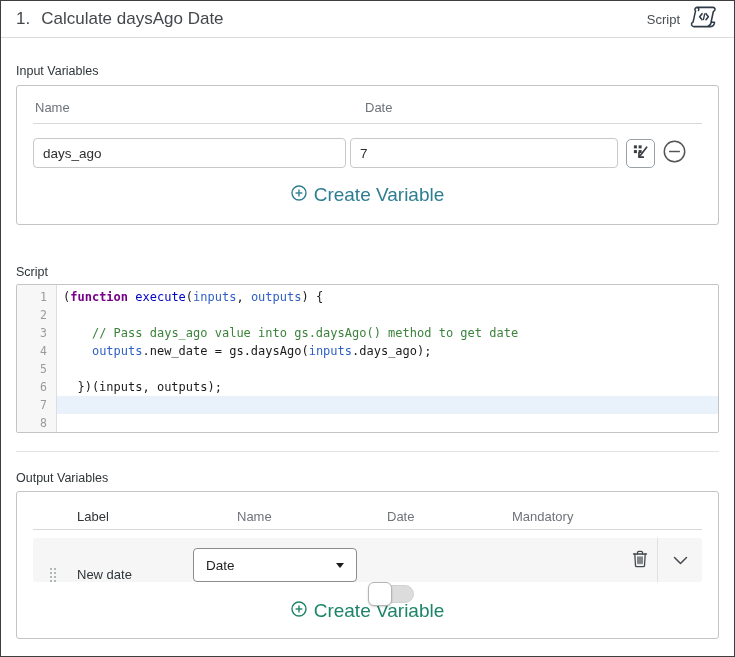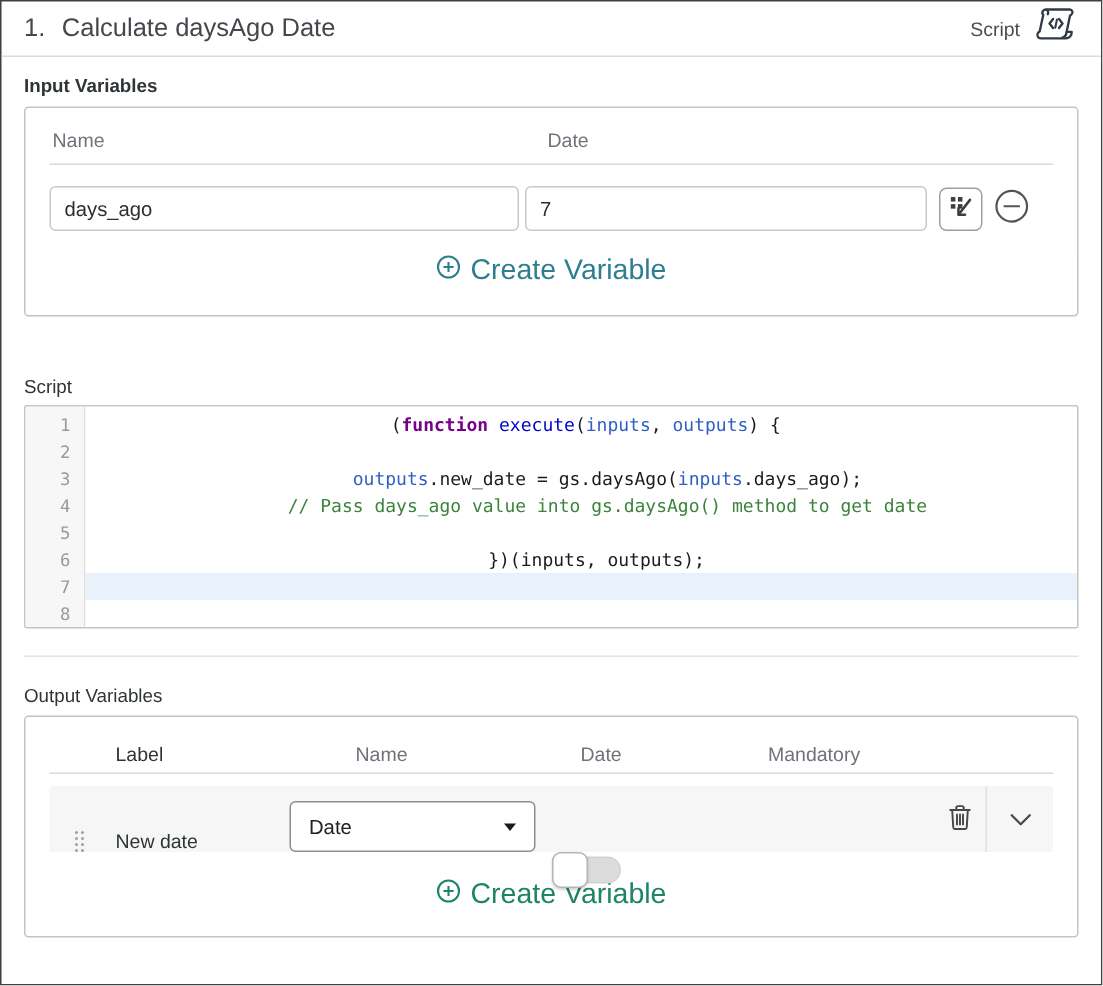--- a/index.html
+++ b/index.html
@@ -11,21 +11,21 @@
   
   .hdr { height:37px; display:flex; align-items:center; padding:0 16px 0 15px; border-bottom:1px solid #dcdcdc; }
   .hdr-title { font-size:17px; color:#44484c; display:flex; align-items:baseline; }
   .hdr-title .step-no { margin-right:11px; }
   .hdr-right { margin-left:auto; display:flex; align-items:center; gap:9px; }
   .hdr-type { font-size:13px; color:#4a4e52; }
 
   .content { padding:12px 15px 0 15px; }
 
   .section-label { font-size:12.5px; color:#2f3437; }
-  .lbl-input { margin:0 0 7px;font-weight:bold; }
+  .lbl-input { margin:14px 0 7px; }
   .lbl-script { margin:40px 0 5px; }
   .lbl-output { margin:19px 0 6px; }
 
   .panel { border:1px solid #c4c4c4; border-radius:3px; background:#fff; }
 
   
   .iv-panel { padding:14px 16px 18px; }
   .iv-header { position:relative; height:24px; border-bottom:1px solid #d8d8d8; font-size:13px; color:#6e737a; }
   .iv-header .col-name { position:absolute; left:2px; top:0; }
   .iv-header .col-value { position:absolute; left:332px; top:0; }
@@ -41,21 +41,21 @@
   .create-link { margin-top:16px; display:flex; justify-content:center; }
   .create-inner { display:inline-flex; align-items:center; gap:7px; font-size:19px; cursor:pointer; }
   .create-teal { color:#2e7e91; }
   .create-green { color:#1d8468; }
 
   
   .editor { border:1px solid #c4c4c4; border-radius:2px; display:flex; height:149px; overflow:hidden;
             font-family:"DejaVu Sans Mono","Liberation Mono",monospace; font-size:12px; }
   .gutter { width:40px; background:#f7f7f7; border-right:1px solid #dddddd; padding-top:3px; flex:none; }
   .gutter .ln { height:18px; line-height:18px; text-align:right; padding-right:9px; color:#9a9a9a; font-size:11.5px; }
-  .code-area { flex:1; padding-top:3px; background:#fff;text-align:center; }
+  .code-area { flex:1; padding-top:3px; background:#fff; }
   .code-line { height:18px; line-height:18px; white-space:pre; padding-left:6px; color:#1b1b1b; }
   .code-line.active { background:#e9f2fb; }
   .tok-keyword { color:#770088; font-weight:bold; }
   .tok-def { color:#0000c8; }
   .tok-variable { color:#2f5fc4; }
   .tok-comment { color:#3c833c; }
   .tok-plain { color:#1b1b1b; }
 
   .divider { border:none; border-top:1px solid #e3e3e3; margin-top:18px; }
 
@@ -179,22 +179,22 @@
           <div class="ln">3</div>
           <div class="ln">4</div>
           <div class="ln">5</div>
           <div class="ln">6</div>
           <div class="ln">7</div>
           <div class="ln">8</div>
         </div>
       <div class="code-area" id="code-area">
           <div class="code-line"><span class="tok-plain">(</span><span class="tok-keyword">function</span><span class="tok-plain"> </span><span class="tok-def">execute</span><span class="tok-plain">(</span><span class="tok-variable">inputs</span><span class="tok-plain">, </span><span class="tok-variable">outputs</span><span class="tok-plain">) {</span></div>
           <div class="code-line"></div>
+          <div class="code-line"><span class="tok-plain">    </span><span class="tok-comment">// Pass days_ago value into gs.daysAgo() method to get date</span></div>
           <div class="code-line"><span class="tok-plain">    </span><span class="tok-variable">outputs</span><span class="tok-plain">.new_date = gs.daysAgo(</span><span class="tok-variable">inputs</span><span class="tok-plain">.days_ago);</span></div>
-          <div class="code-line"><span class="tok-plain">    </span><span class="tok-comment">// Pass days_ago value into gs.daysAgo() method to get date</span></div>
           <div class="code-line"></div>
           <div class="code-line"><span class="tok-plain">  })(inputs, outputs);</span></div>
           <div class="code-line active"></div>
           <div class="code-line"></div>
         </div>
     </div>
 
     <hr class="divider">
 
     <div class="section-label lbl-output">Output Variables</div>

